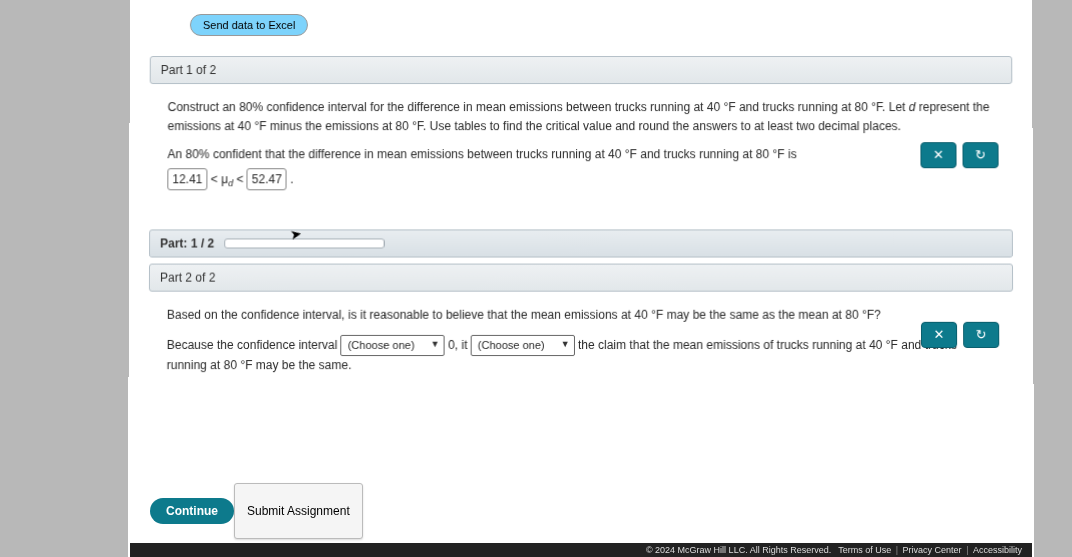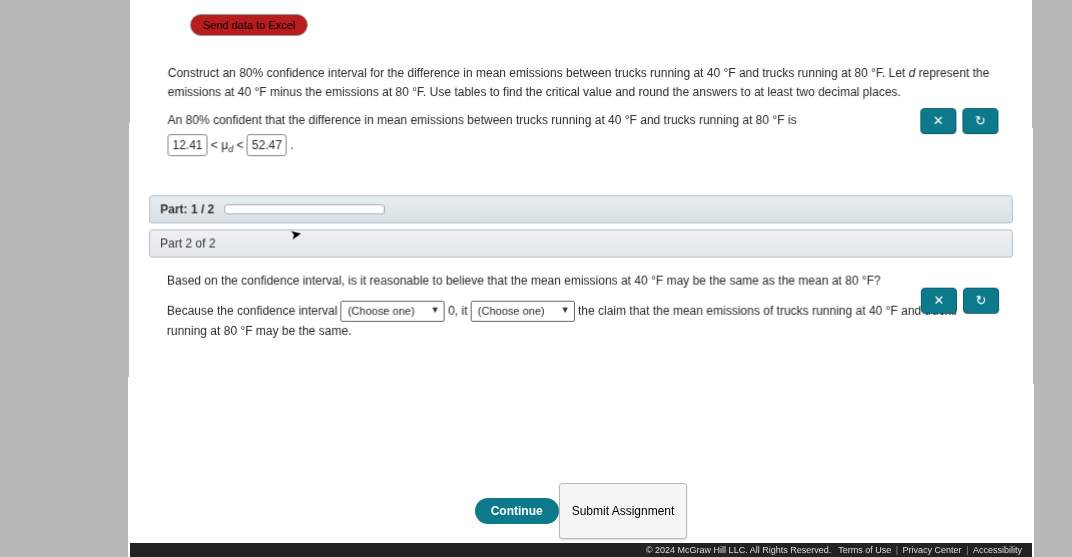--- a/index.html
+++ b/index.html
@@ -19,21 +19,21 @@
     position: relative;
     transform: perspective(2000px) rotateX(1deg);
     transform-origin: top center;
   }
   .excel-btn {
     display: inline-block;
     border: 1px solid #999;
     border-radius: 14px;
     padding: 4px 12px;
     font-size: 11px;
-    background: #b91c1c;
+    background: #7dd3fc;
     margin: 4px 0 14px 40px;
     cursor: pointer;
   }
   .part-header {
     background: linear-gradient(#e8edf0, #d8e0e5);
     border: 1px solid #b5c0c8;
     border-radius: 3px;
     padding: 6px 10px;
     font-size: 12px;
     color: #333;
@@ -110,21 +110,21 @@
     display: flex;
     align-items: center;
     justify-content: center;
     font-size: 13px;
     cursor: pointer;
   }
   .footer-bar {
     position: absolute;
     left: 130px; right: 40px; bottom: 18px;
     display: flex;
-    justify-content: center;
+    justify-content: flex-start;
     align-items: center;
     padding: 0 20px;
   }
   .continue-btn {
     background: #0d7a8c;
     color: #fff;
     border: none;
     border-radius: 14px;
     padding: 6px 16px;
     font-size: 12px;
@@ -163,20 +163,23 @@
   }
 </style>
 </head>
 <body>
 
 <div class="page">
 
   <button class="excel-btn">Send data to Excel</button>
 
   
+  <div class="part-header sub">
+    <span>Part 1 of 2</span>
+  </div>
 
   <div class="content-block" style="position:relative;">
     <div class="action-btns ab-top">
       <div class="action-btn">
           <span>✕</span>
         </div>
       <div class="action-btn">
           <span>↻</span>
         </div>
     </div>

